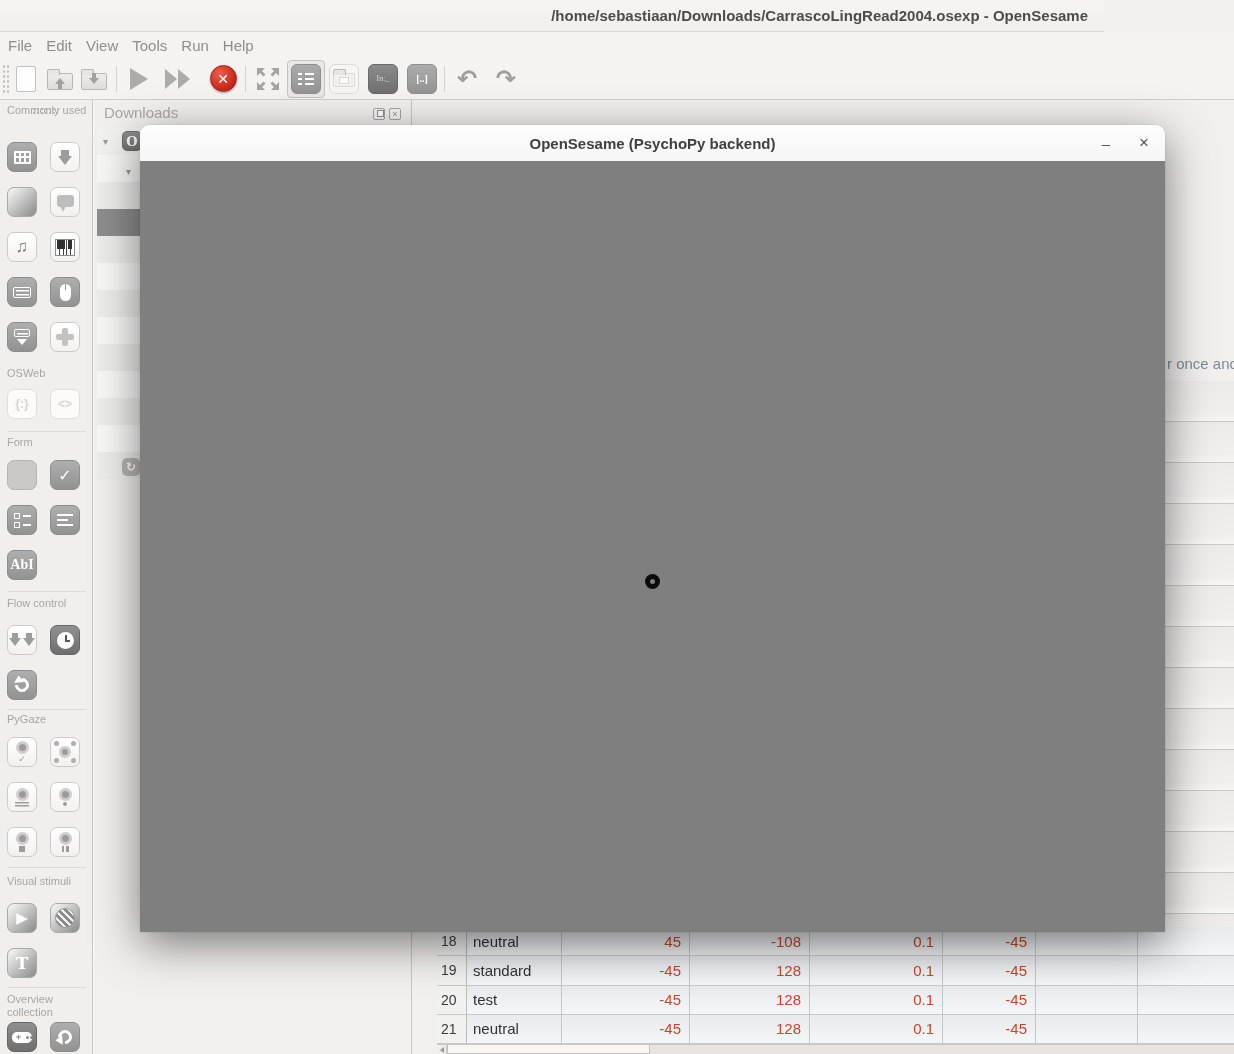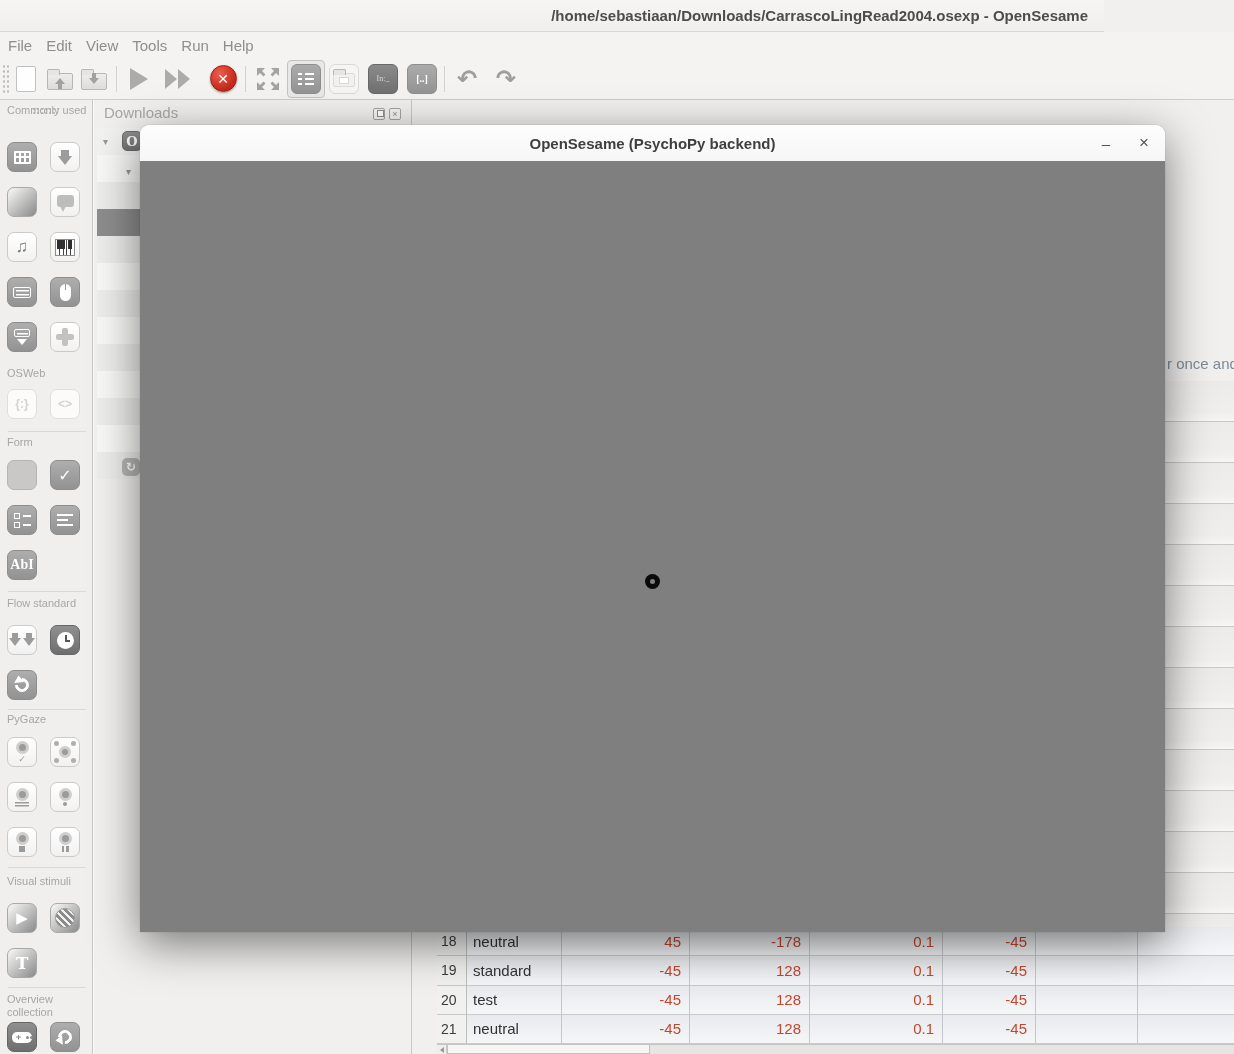--- a/index.html
+++ b/index.html
@@ -343,21 +343,21 @@
         <div class="tx-lines"></div>
       </div>
   </div>
   <div class="sb-row" style="top:450px;">
     <div class="pill p-gray">
         <span class="abi mono">AbI</span>
       </div>
   </div>
 
   <div class="sb-div" style="top:491px;"></div>
-  <div class="sb-label" style="top:497px;">Flow standard</div>
+  <div class="sb-label" style="top:497px;">Flow control</div>
   <div class="sb-row" style="top:525px;">
     <div class="pill p-white">
         <div class="co-arrows">
           <i></i>
           <i></i>
         </div>
       </div>
     <div class="pill p-dark">
         <div class="clock"></div>
       </div>
@@ -492,21 +492,21 @@
     <div class="rs-row"></div>
     <div class="rs-row"></div>
     <div class="rs-row"></div>
   </div>
 
 <div id="loop-table">
     <div class="loop-row">
       <div class="lcell c-num">18</div>
       <div class="lcell c-label">neutral</div>
       <div class="lcell c-v1 c-val">45</div>
-      <div class="lcell c-v2 c-val">-178</div>
+      <div class="lcell c-v2 c-val">-108</div>
       <div class="lcell c-v3 c-val">0.1</div>
       <div class="lcell c-v4 c-val">-45</div>
       <div class="lcell c-e1"></div>
       <div class="lcell c-e2"></div>
     </div>
     <div class="loop-row">
       <div class="lcell c-num">19</div>
       <div class="lcell c-label">standard</div>
       <div class="lcell c-v1 c-val">-45</div>
       <div class="lcell c-v2 c-val">128</div>

